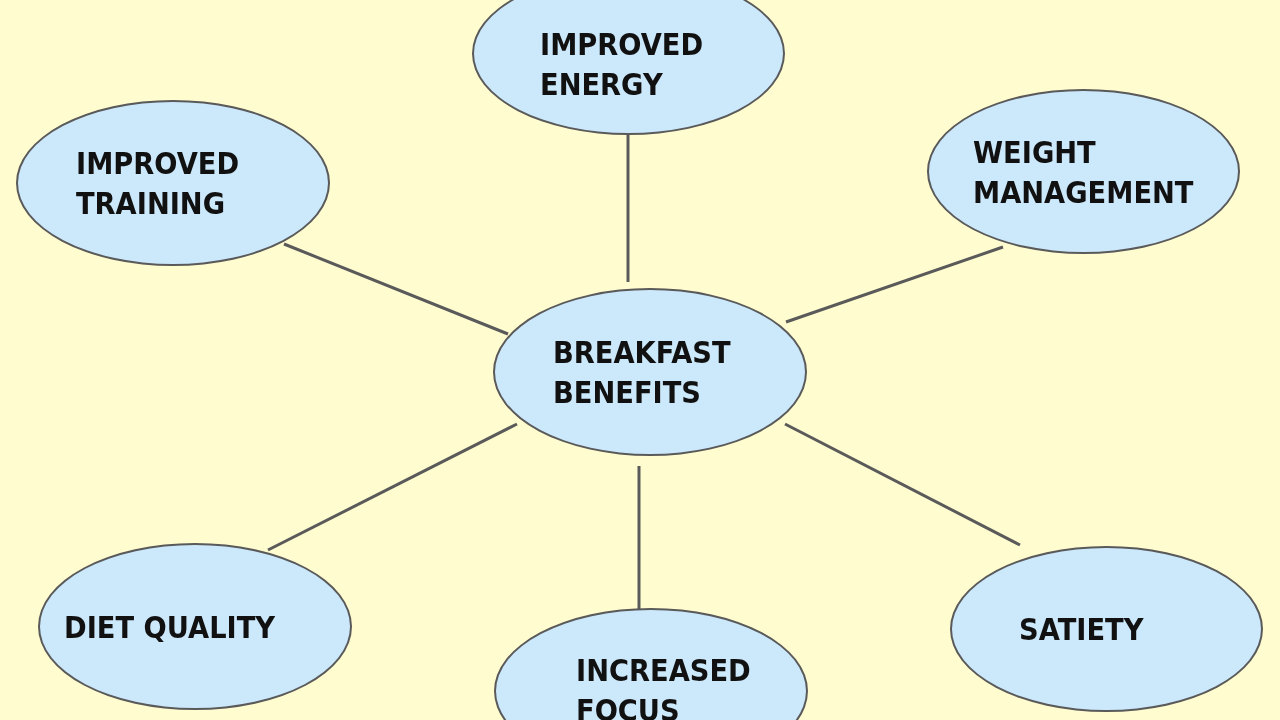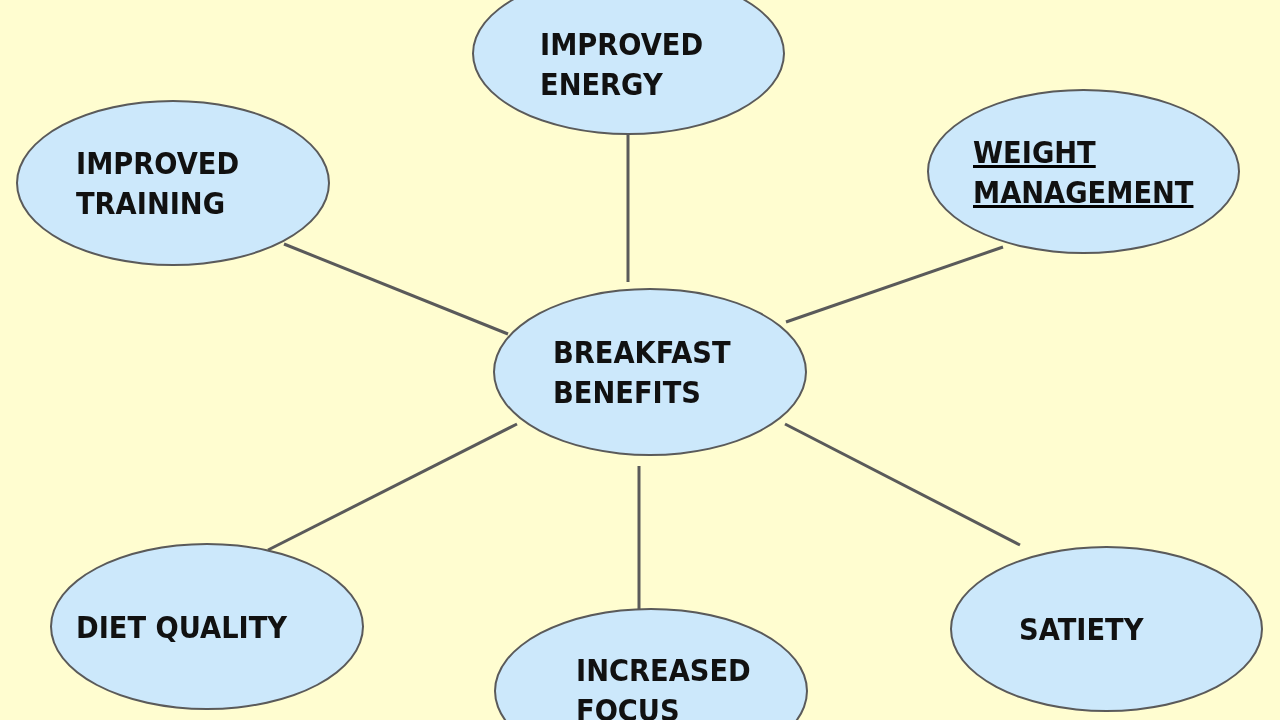--- a/index.html
+++ b/index.html
@@ -20,36 +20,36 @@
     <line x1="517" y1="424" x2="268" y2="550"></line>
     <line x1="284" y1="244" x2="508" y2="334"></line>
   </g>
 </svg>
 
 <div class="node" style="left:472px;top:-28px;width:313px;height:163px;padding-left:66px;padding-top:20px;">
   <span class="lbl">IMPROVED
 ENERGY</span>
 </div>
 
-<div class="node" style="left:927px;top:89px;width:313px;height:165px;padding-left:44px;text-decoration:underline;">
+<div class="node" style="left:927px;top:89px;width:313px;height:165px;padding-left:44px;">
   <span class="lbl">WEIGHT
 MANAGEMENT</span>
 </div>
 
 <div class="node" style="left:16px;top:100px;width:314px;height:166px;padding-left:58px;">
   <span class="lbl">IMPROVED
 TRAINING</span>
 </div>
 
 <div class="node" style="left:493px;top:288px;width:314px;height:168px;padding-left:58px;">
   <span class="lbl">BREAKFAST
 BENEFITS</span>
 </div>
 
-<div class="node" style="left:50px;top:543px;width:314px;height:167px;padding-left:24px;">
+<div class="node" style="left:38px;top:543px;width:314px;height:167px;padding-left:24px;">
   <span class="lbl">DIET QUALITY</span>
 </div>
 
 <div class="node" style="left:950px;top:546px;width:313px;height:166px;padding-left:67px;">
   <span class="lbl">SATIETY</span>
 </div>
 
 <div class="node" style="left:494px;top:608px;width:314px;height:166px;padding-left:80px;align-items:flex-start;padding-top:40px;">
   <span class="lbl">INCREASED
 FOCUS</span>

